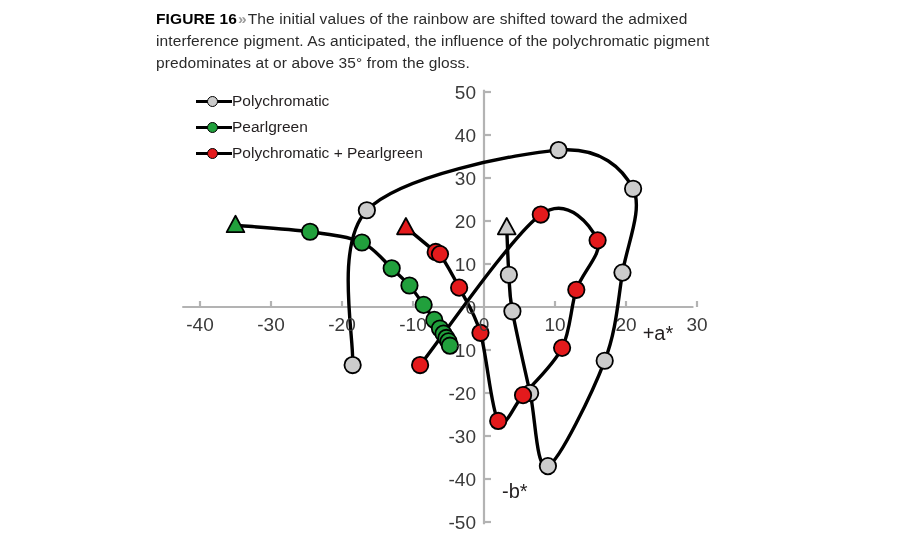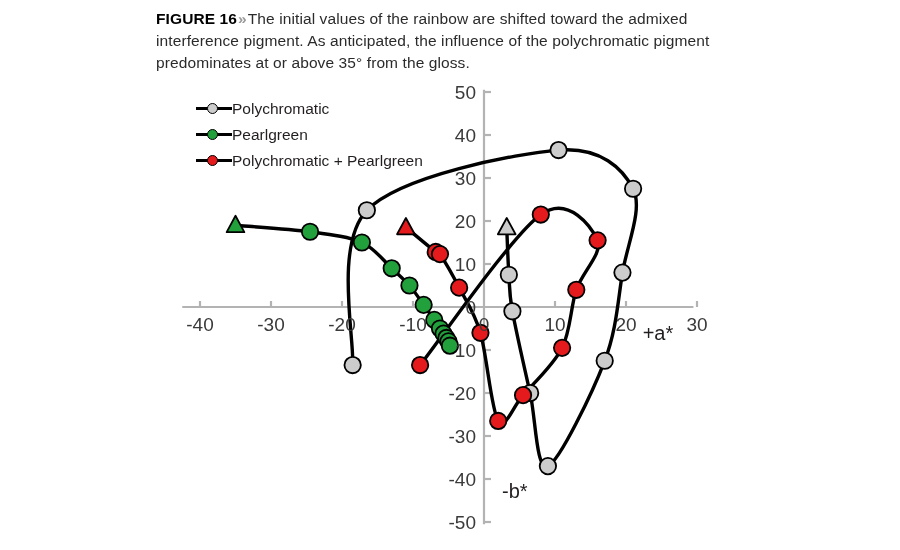--- a/index.html
+++ b/index.html
@@ -55,21 +55,21 @@
   }
 
   
   .legend {
     position: absolute;
     left: 196px;
     top: 93px;
   }
   .legend-row {
     display: flex;
-    align-items: flex-end;
+    align-items: flex-start;
     height: 23px;
     margin-bottom: 3px;
   }
   .legend-sym {
     width: 36px;
     height: 16px;
     flex: 0 0 36px;
     position: relative;
   }
   .legend-sym .bar {

